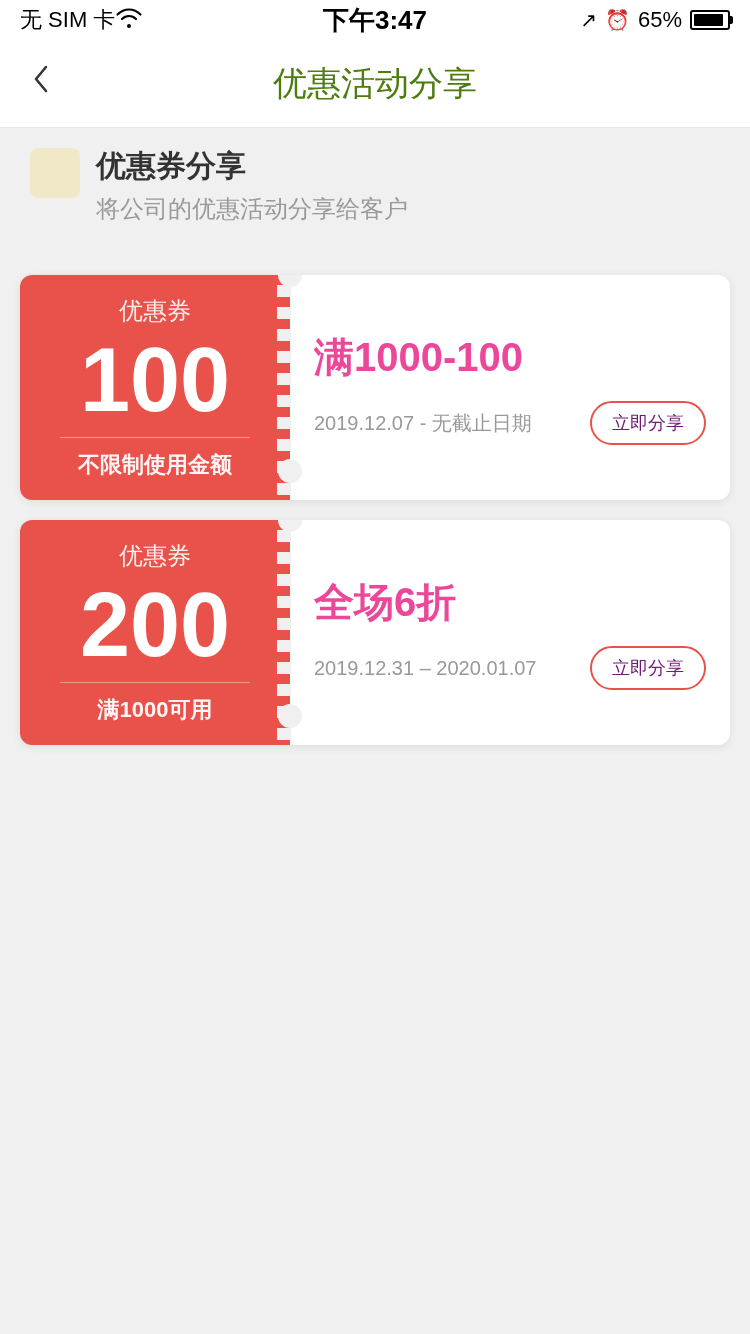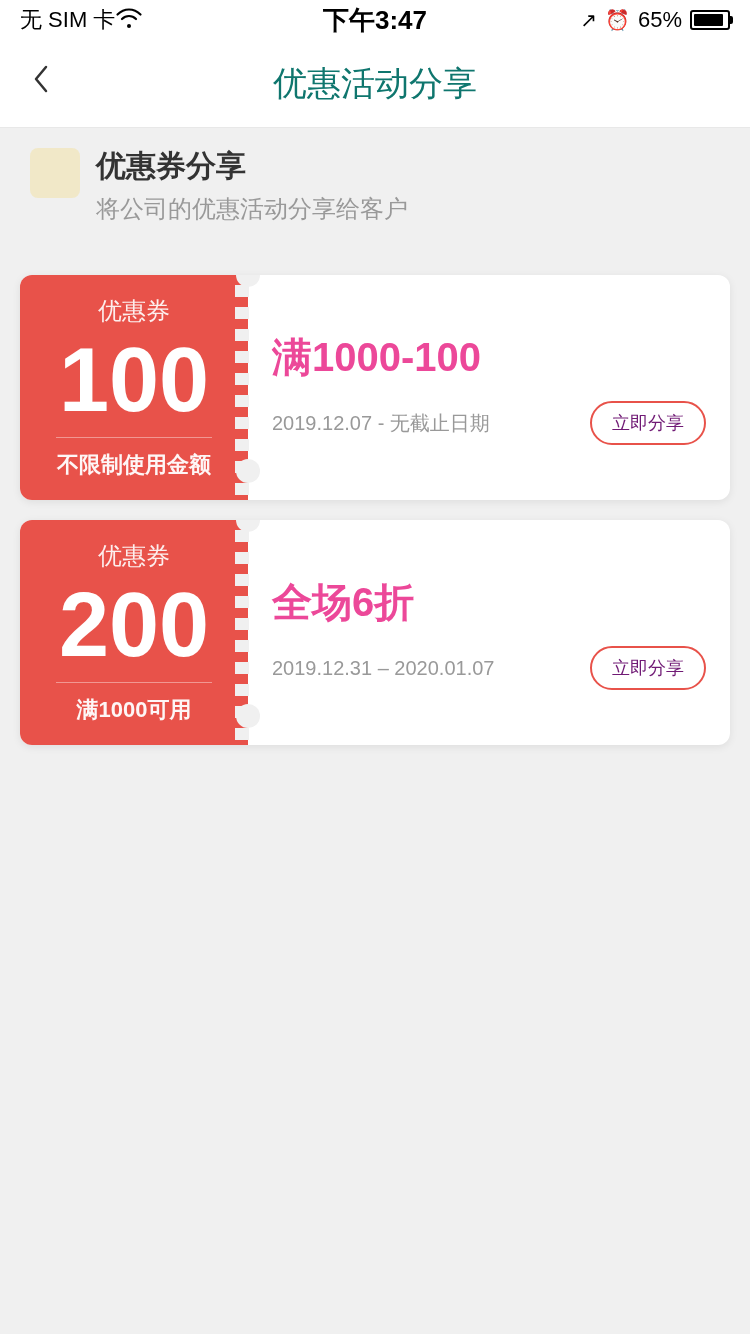--- a/index.html
+++ b/index.html
@@ -85,21 +85,21 @@
     .nav-back {
       position: absolute;
       left: 30px;
       font-size: 36px;
       color: #333;
       cursor: pointer;
     }
     .nav-title {
       font-size: 34px;
       font-weight: 500;
-      color: #0f766e;
+      color: #4d7c0f;
     }
 
     
     .section-header {
       background: #f0f0f0;
       padding: 18px 30px 20px 30px;
       display: flex;
       align-items: flex-start;
       gap: 16px;
     }
@@ -134,21 +134,21 @@
       margin: 20px 20px;
       background: #fff;
       border-radius: 12px;
       overflow: hidden;
       display: flex;
       box-shadow: 0 2px 8px rgba(0,0,0,0.08);
     }
 
     
     .coupon-left {
-      width: 228px;
+      width: 270px;
       flex-shrink: 0;
       background: #e8524a;
       display: flex;
       flex-direction: column;
       align-items: center;
       justify-content: center;
       padding: 20px 16px;
       position: relative;
     }
     

